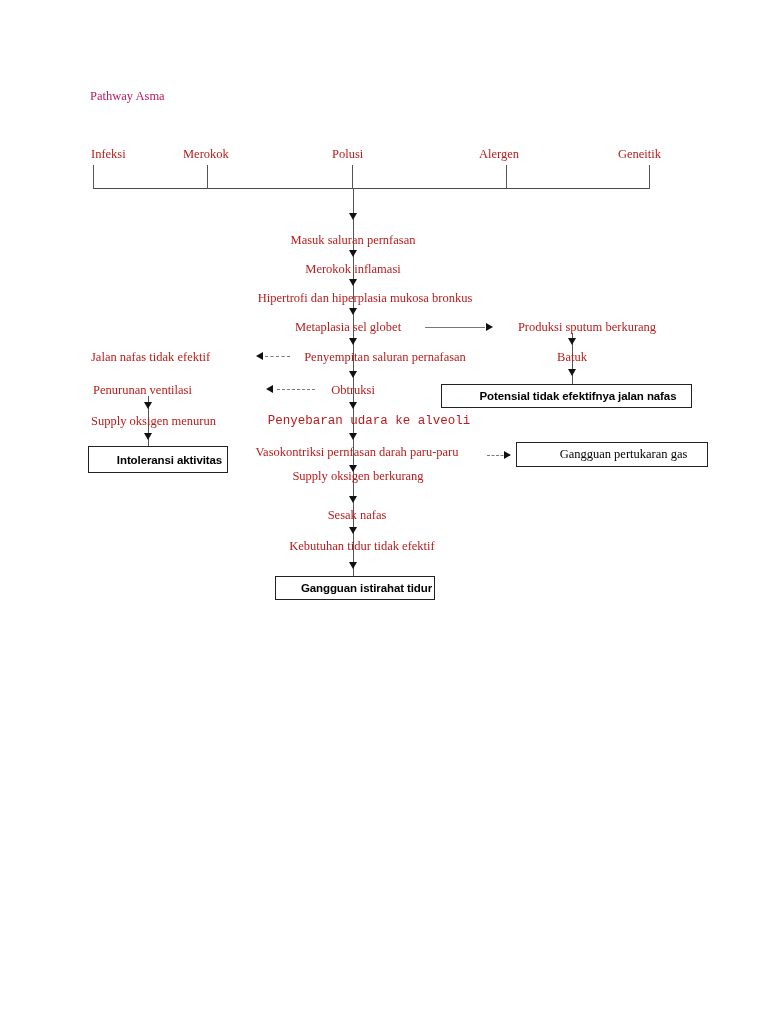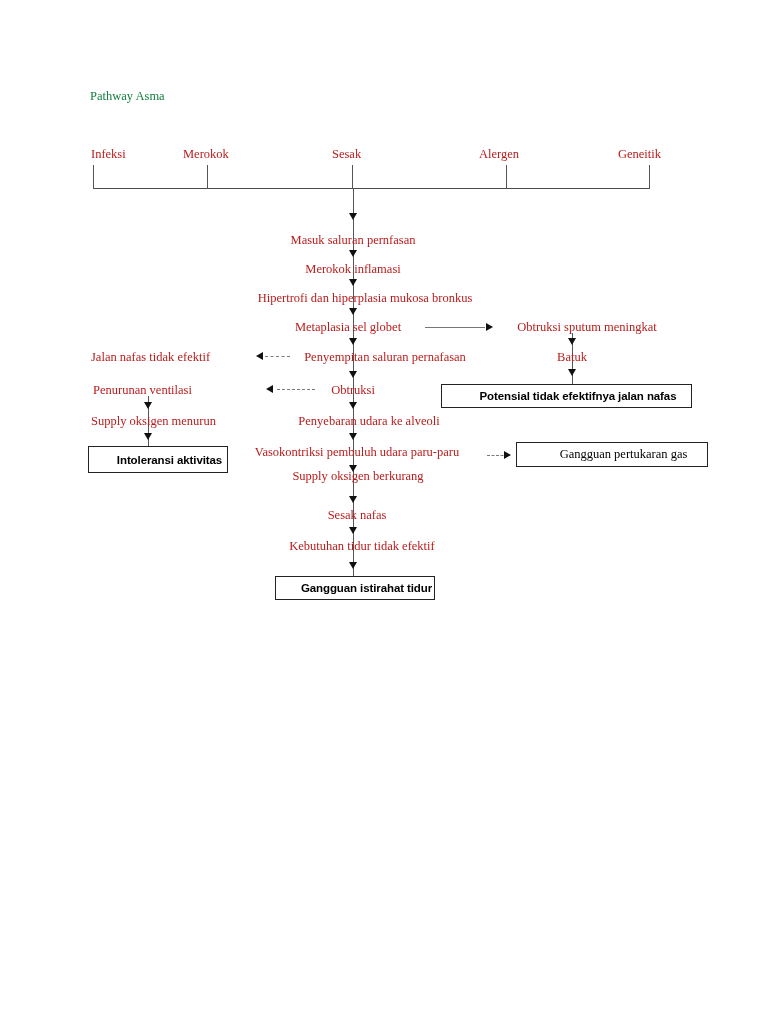--- a/index.html
+++ b/index.html
@@ -25,21 +25,21 @@
     color: #b91c1c;
     white-space: nowrap;
     z-index: 3;
   }
   .node.center { transform: translateX(-50%); }
 
   .title {
     position: absolute;
     font-family: "Liberation Serif", "DejaVu Serif", serif;
     font-size: 12.5px;
-    color: #15803d;
+    color: #be185d;
     white-space: nowrap;
     z-index: 3;
   }
 
   
   .dbox {
     position: absolute;
     border: 1.3px solid #222222;
     background: #ffffff;
     box-sizing: border-box;
@@ -112,21 +112,21 @@
 </style>
 </head>
 <body>
 
 <div id="page">
 
   <div class="title" style="left:90px; top:89px;">Pathway Asma</div>
 
   <div class="node" style="left:91px; top:147px;">Infeksi</div>
   <div class="node" style="left:183px; top:147px;">Merokok</div>
-  <div class="node" style="left:332px; top:147px;">Sesak</div>
+  <div class="node" style="left:332px; top:147px;">Polusi</div>
   <div class="node" style="left:479px; top:147px;">Alergen</div>
   <div class="node" style="left:618px; top:147px;">Geneitik</div>
 
   <div class="hline" style="left:93px; top:188px; width:557px;"></div>
   <div class="vline" style="left:93px;  top:165px; height:24px;"></div>
   <div class="vline" style="left:207px; top:165px; height:24px;"></div>
   <div class="vline" style="left:352px; top:165px; height:24px;"></div>
   <div class="vline" style="left:506px; top:165px; height:24px;"></div>
   <div class="vline" style="left:649px; top:165px; height:24px;"></div>
 
@@ -144,22 +144,22 @@
   <div class="arr-down" style="left:348.5px; top:496px;"></div>
   <div class="arr-down" style="left:348.5px; top:527px;"></div>
   <div class="arr-down" style="left:348.5px; top:562px;"></div>
 
   <div class="node center" style="left:353px; top:233px;">Masuk saluran pernfasan</div>
   <div class="node center" style="left:353px; top:262px;">Merokok inflamasi</div>
   <div class="node center" style="left:365px; top:291px;">Hipertrofi dan hiperplasia mukosa bronkus</div>
   <div class="node center" style="left:348px; top:320px;">Metaplasia sel globet</div>
   <div class="node center" style="left:385px; top:350px;">Penyempitan saluran pernafasan</div>
   <div class="node center" style="left:353px; top:383px;">Obtruksi</div>
-  <div class="node center" style="left:369px; top:414px;">Penyebaran udara ke alveoli</div>
-  <div class="node center" style="left:357px; top:445px;">Vasokontriksi pembuluh udara paru-paru</div>
+  <div class="node center" style="left:369px; top:414px;font-family:Liberation Mono, monospace;">Penyebaran udara ke alveoli</div>
+  <div class="node center" style="left:357px; top:445px;">Vasokontriksi pernfasan darah paru-paru</div>
   <div class="node center" style="left:358px; top:469px;text-align:right;">Supply oksigen berkurang</div>
   <div class="node center" style="left:357px; top:508px;">Sesak nafas</div>
   <div class="node center" style="left:362px; top:539px;">Kebutuhan tidur tidak efektif</div>
 
   <div class="dash-h" style="left:265px; top:356px; width:25px;"></div>
   <div class="arr-left" style="left:256px; top:352px;"></div>
 
   <div class="dash-h" style="left:277px; top:389px; width:38px;"></div>
   <div class="arr-left" style="left:266px; top:385px;"></div>
 
@@ -167,21 +167,21 @@
   <div class="node" style="left:93px; top:383px;">Penurunan ventilasi</div>
   <div class="node" style="left:91px; top:414px;">Supply oksigen menurun</div>
 
   <div class="vline" style="left:148px; top:396px; height:52px;"></div>
   <div class="arr-down" style="left:143.5px; top:402px;"></div>
   <div class="arr-down" style="left:143.5px; top:433px;"></div>
 
   <div class="hline thin" style="left:425px; top:327px; width:60px;"></div>
   <div class="arr-right" style="left:486px; top:323px;"></div>
 
-  <div class="node center" style="left:587px; top:320px;">Obtruksi sputum meningkat</div>
+  <div class="node center" style="left:587px; top:320px;">Produksi sputum berkurang</div>
   <div class="node center" style="left:572px; top:350px;">Batuk</div>
 
   <div class="vline" style="left:572px; top:333px; height:51px;"></div>
   <div class="arr-down" style="left:567.5px; top:338px;"></div>
   <div class="arr-down" style="left:567.5px; top:369px;"></div>
 
   <div class="dash-h" style="left:487px; top:455px; width:21px;"></div>
   <div class="arr-right" style="left:504px; top:451px;"></div>
 
   <div class="dbox bold" style="left:441px; top:384px; width:251px; height:24px;">

